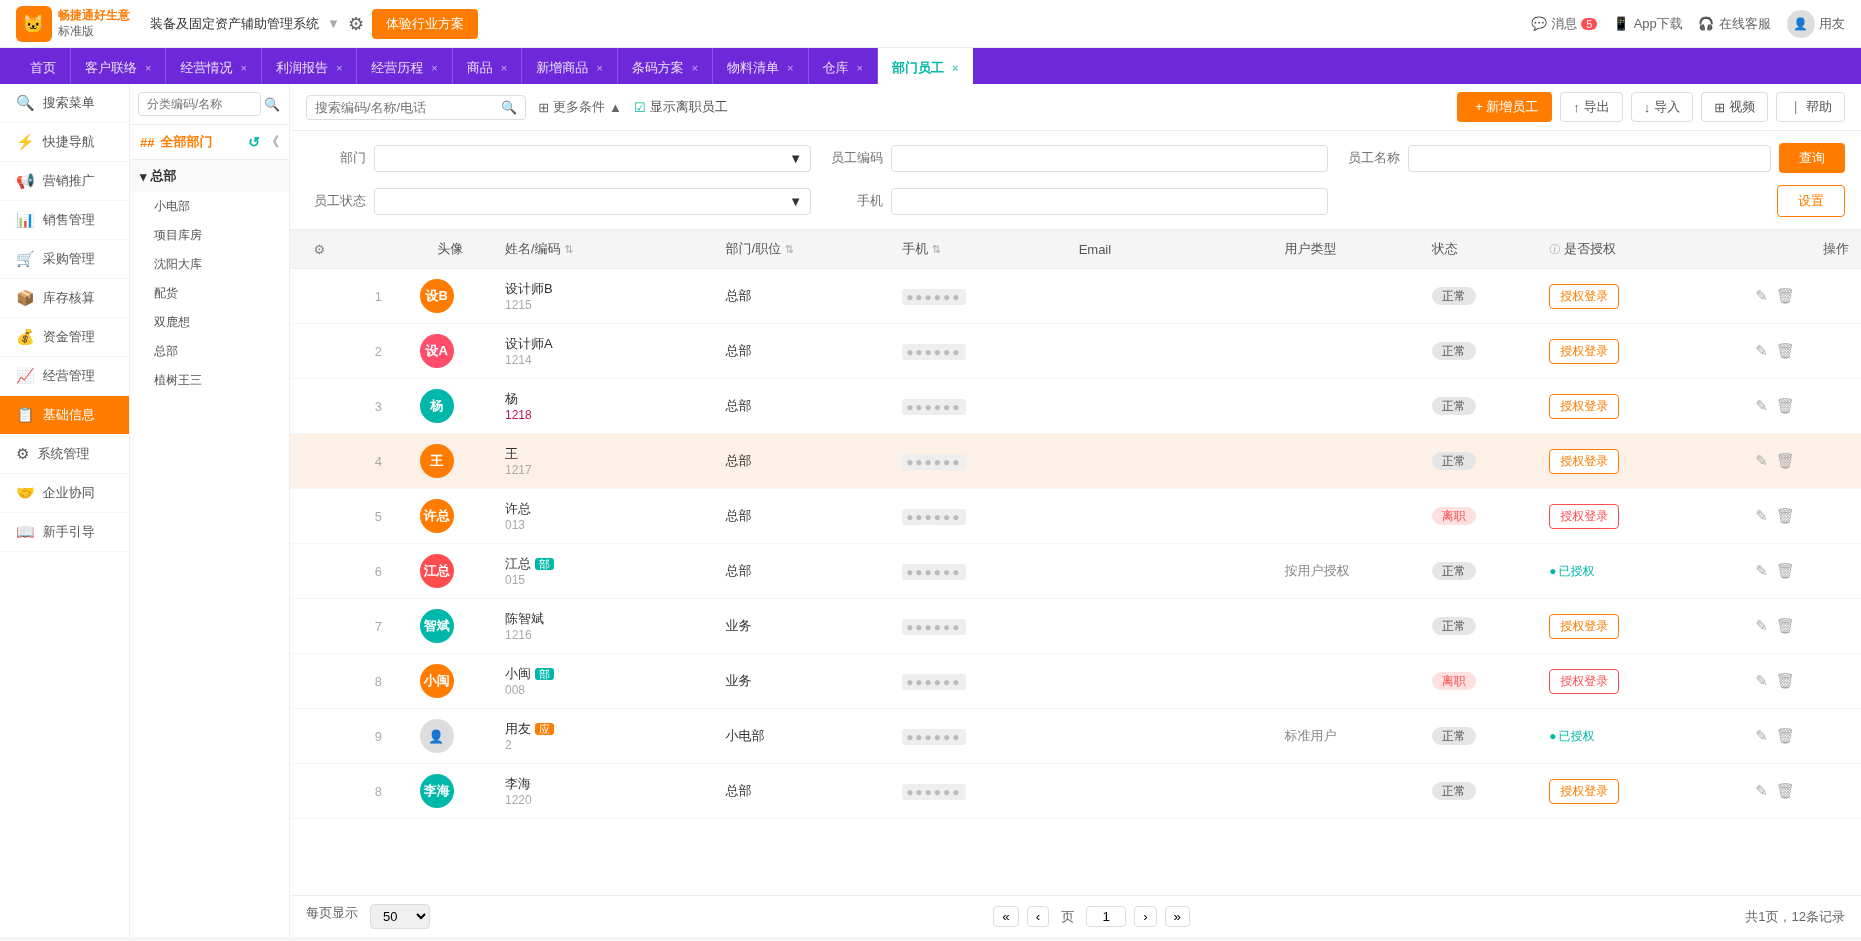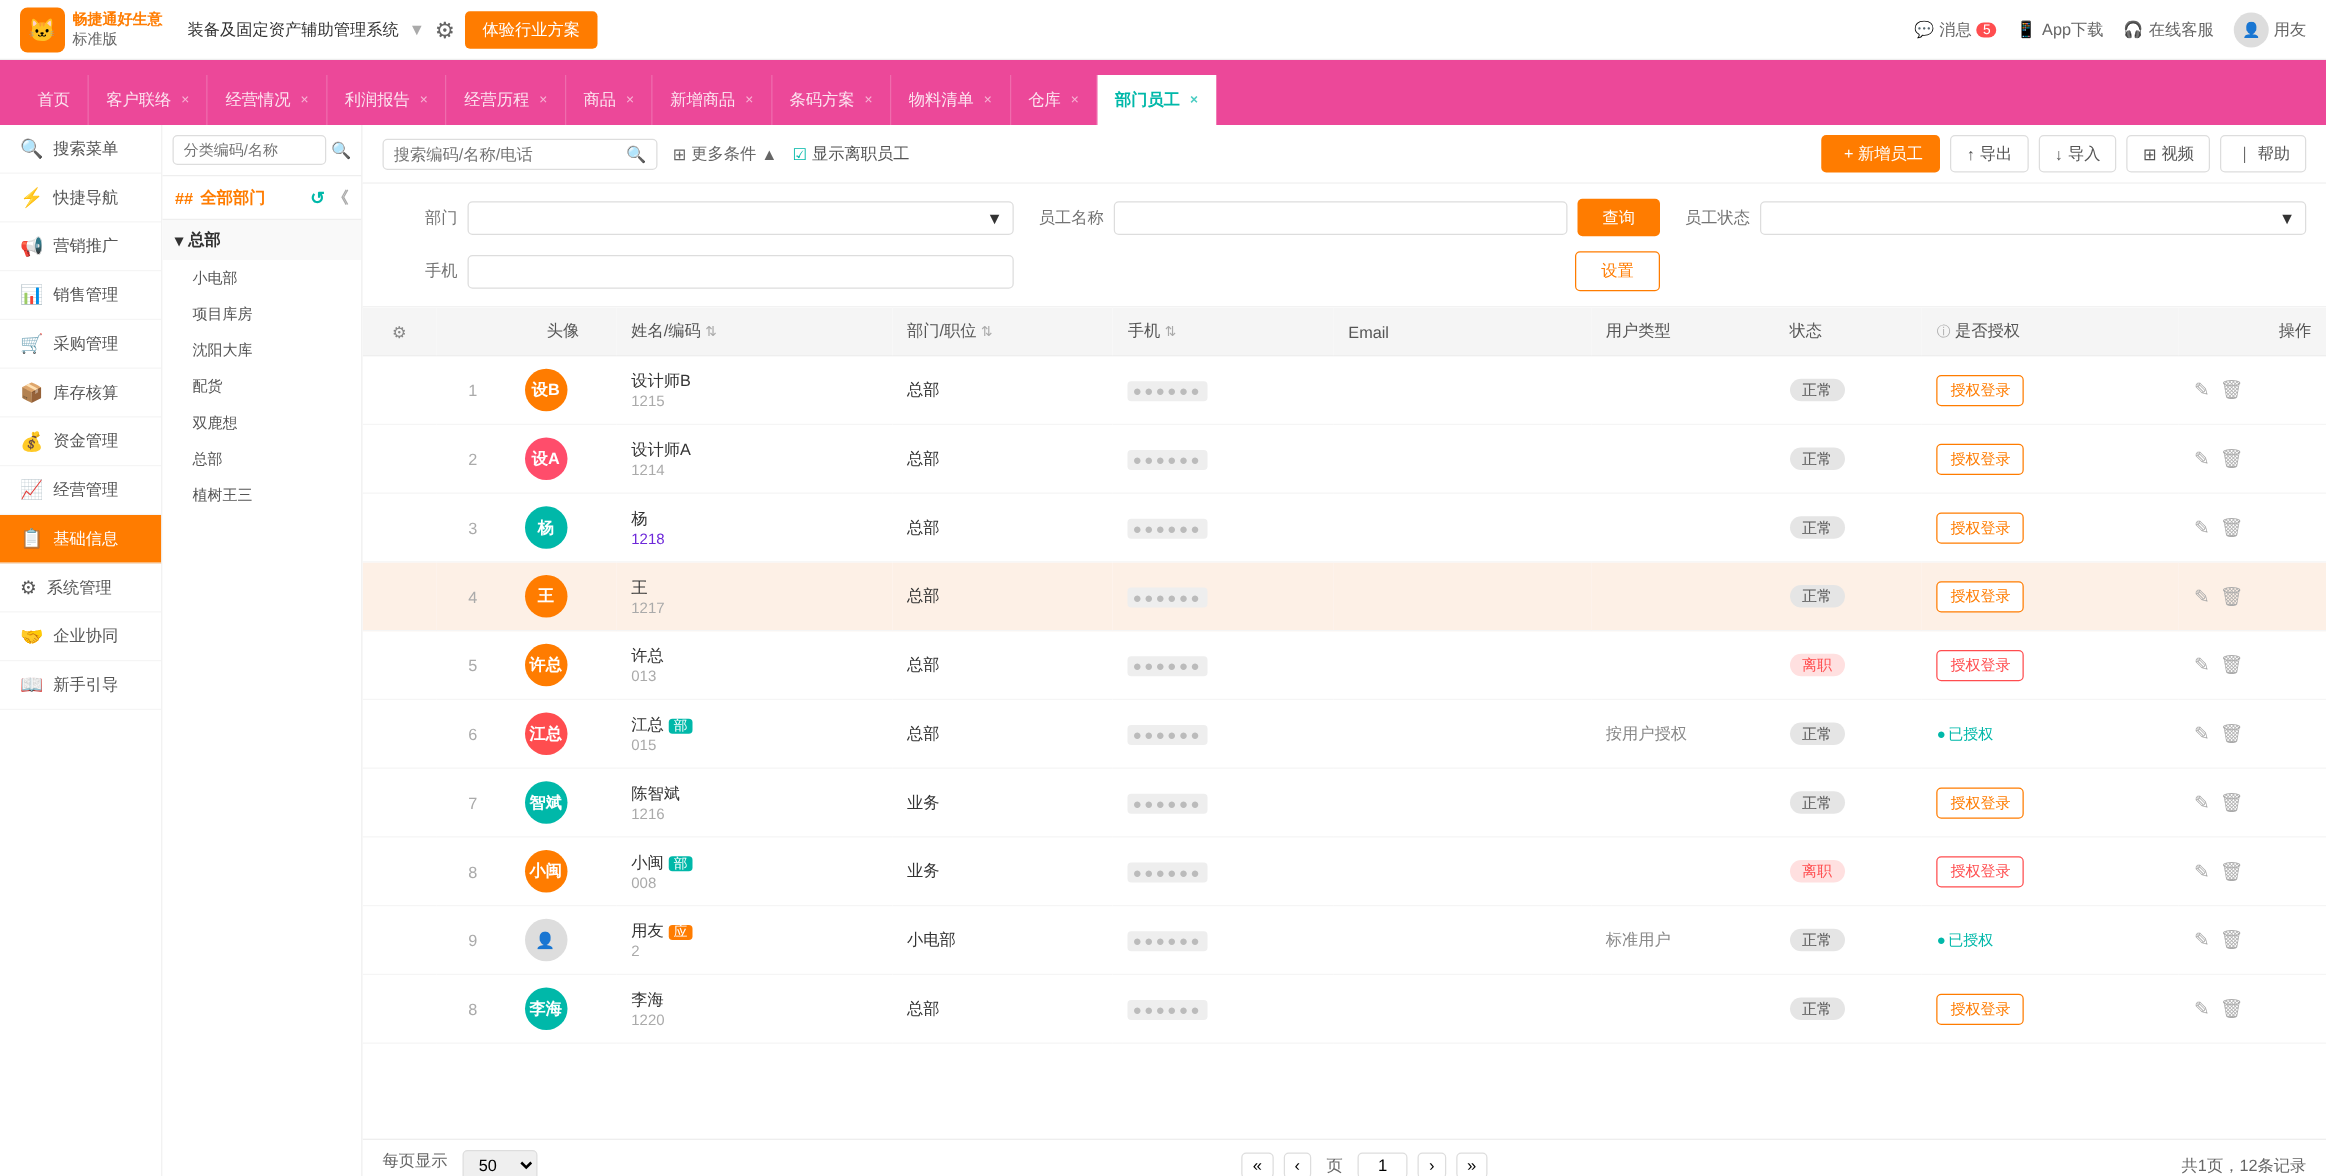--- a/index.html
+++ b/index.html
@@ -19,22 +19,22 @@
     .system-title { font-size: 13px; color: #333; margin-left: 12px; }
     .btn-trial { background: #ff7c00; color: #fff; border: none; border-radius: 4px; padding: 6px 14px; cursor: pointer; font-size: 13px; }
     .settings-icon { font-size: 18px; color: #666; cursor: pointer; }
     .top-right { display: flex; align-items: center; gap: 16px; }
     .top-right-item { display: flex; align-items: center; gap: 4px; color: #666; font-size: 13px; cursor: pointer; }
     .badge { background: #ff4d4f; color: #fff; border-radius: 10px; padding: 0 5px; font-size: 11px; }
     .avatar { width: 28px; height: 28px; border-radius: 50%; background: #ddd; display: flex; align-items: center; justify-content: center; font-size: 12px; }
 
     
     .nav-tabs {
-      display: flex; align-items: flex-end; background: #ec4899;
-      padding: 0 16px; height: 52px; gap: 0; overflow: hidden;
+      display: flex; align-items: flex-start; background: #6d28d9;
+      padding: 0 16px; height: 36px; gap: 0; overflow: hidden;
     }
     .nav-tab {
       color: rgba(255,255,255,0.85); padding: 0 14px; height: 40px;
       display: flex; align-items: center; gap: 4px; cursor: pointer;
       font-size: 13px; white-space: nowrap; border-right: 1px solid rgba(255,255,255,0.2);
       position: relative;
     }
     .nav-tab:first-child { border-left: none; }
     .nav-tab.active { background: #fff; color: #00b8a9; font-weight: bold; }
     .nav-tab .close-x { font-size: 11px; margin-left: 4px; opacity: 0.7; }
@@ -374,20 +374,24 @@
       </div>
     </div>
 
     <div class="filter-form">
       <div class="filter-row">
         <span class="filter-label">部门</span>
         <div class="filter-select" style="border:1px solid #ddd;border-radius:4px;padding:5px 8px;flex:1;display:flex;align-items:center;justify-content:space-between;cursor:pointer;font-size:13px;background:#fff;">
           <span></span>
           <span>▼</span>
         </div>
+      </div>
+      <div class="filter-row">
+        <span class="filter-label">员工编码</span>
+        <input class="filter-input" type="text" style="">
       </div>
       <div class="filter-row">
         <span class="filter-label">员工名称</span>
         <input class="filter-input" type="text" style="">
         <button class="btn-search">查询</button>
       </div>
       <div class="filter-row">
         <span class="filter-label">员工状态</span>
         <div class="filter-select" style="border:1px solid #ddd;border-radius:4px;padding:5px 8px;flex:1;display:flex;align-items:center;justify-content:space-between;cursor:pointer;font-size:13px;background:#fff;">
           <span></span>
@@ -480,21 +484,21 @@
     </td>
   </tr>
             <tr class="">
     <td class="col-settings"></td>
     <td class="col-num" style="text-align:center;color:#aaa;">3</td>
     <td class="col-avatar" style="text-align:center;">
                 <div class="avatar-circle" style="background:#00b8a9">杨</div>
               </td>
     <td class="col-name">
                 <div>杨</div>
-    <div style="color:#6d28d9;font-size:12px;">1218</div>
+    <div style="color:#be185d;font-size:12px;">1218</div>
               </td>
     <td class="col-dept">总部</td>
     <td class="col-phone"><span class="phone-blur">●●●●●●</span></td>
     <td class="col-email"></td>
     <td class="col-usertype" style="color:#888;"></td>
     <td class="col-status"><span class="status-normal">正常</span></td>
     <td class="col-auth"><button class="btn-auth">授权登录</button></td>
     <td class="col-op">
       <div class="action-btns">
         <span class="action-icon">✎</span>

